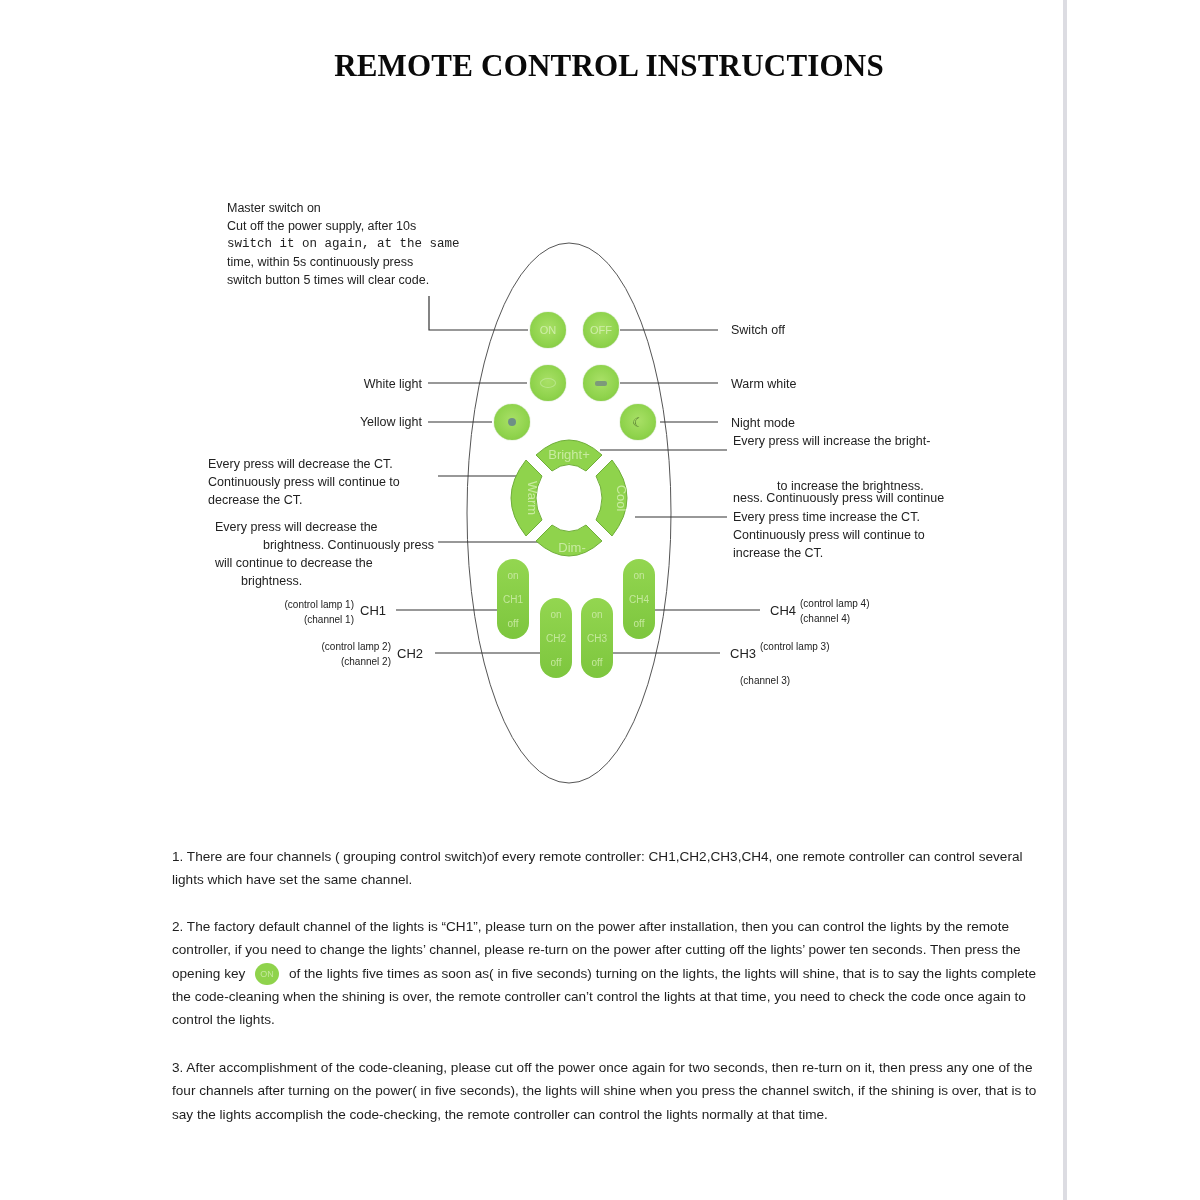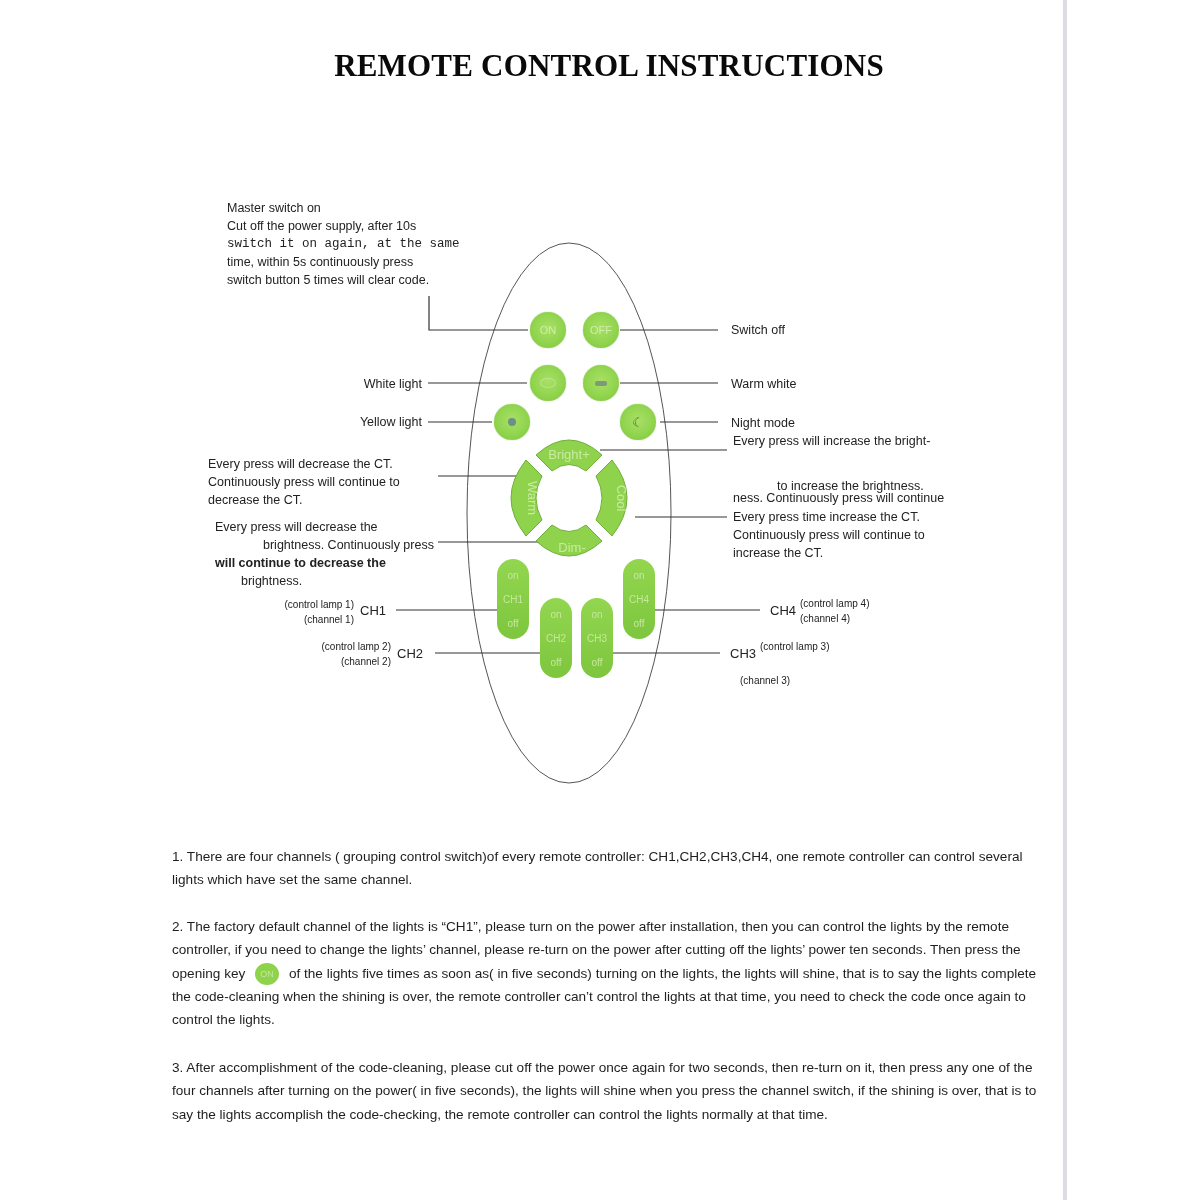--- a/index.html
+++ b/index.html
@@ -146,21 +146,21 @@
 <div class="lbl" style="left:733px;top:526px;">Continuously press will continue to</div>
 <div class="lbl" style="left:733px;top:544px;">increase the CT.</div>
 
 <div class="lbl r" style="left:300px;top:375px;width:122px;">White light</div>
 <div class="lbl r" style="left:300px;top:413px;width:122px;">Yellow light</div>
 <div class="lbl" style="left:208px;top:455px;">Every press will decrease the CT.</div>
 <div class="lbl" style="left:208px;top:473px;">Continuously press will continue to</div>
 <div class="lbl" style="left:208px;top:491px;">decrease the CT.</div>
 <div class="lbl" style="left:215px;top:518px;">Every press will decrease the</div>
 <div class="lbl" style="left:215px;top:536px;margin-left:48px;">brightness. Continuously press</div>
-<div class="lbl" style="left:215px;top:554px;font-weight:bold;">will continue to decrease the</div>
+<div class="lbl" style="left:215px;top:554px;">will continue to decrease the</div>
 <div class="lbl" style="left:201px;top:572px;padding-left:40px;">brightness.</div>
 
 <div class="chlbl" style="left:254px;top:597px;text-align:right;width:100px;">(control lamp 1)</div>
 <div class="chlbl" style="left:254px;top:612px;text-align:right;width:100px;">(channel 1)</div>
 <div class="chname" style="left:360px;top:603px;">CH1</div>
 
 <div class="chlbl" style="left:291px;top:639px;text-align:right;width:100px;">(control lamp 2)</div>
 <div class="chlbl" style="left:291px;top:654px;text-align:right;width:100px;">(channel 2)</div>
 <div class="chname" style="left:397px;top:646px;">CH2</div>
 

